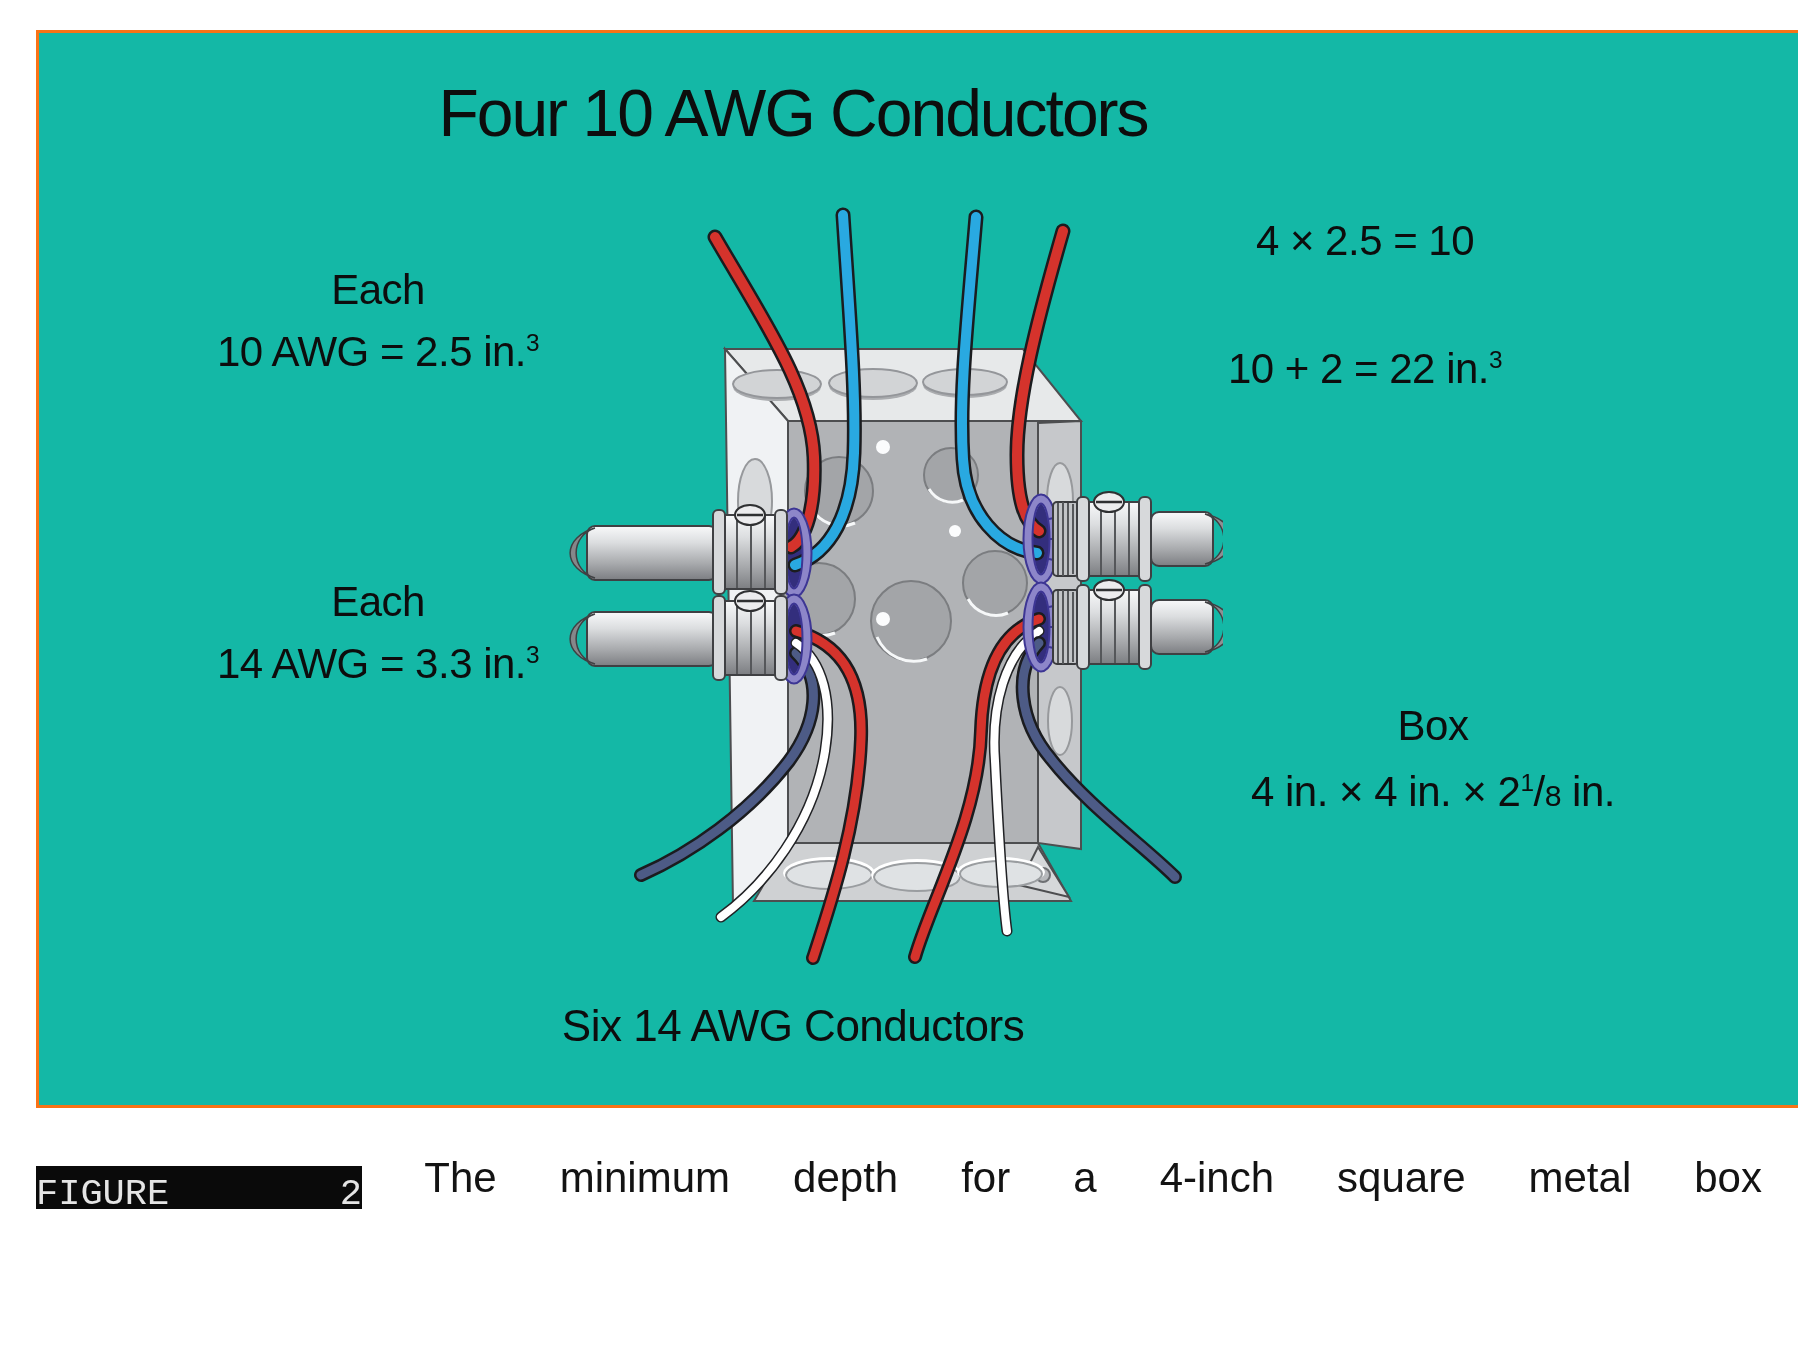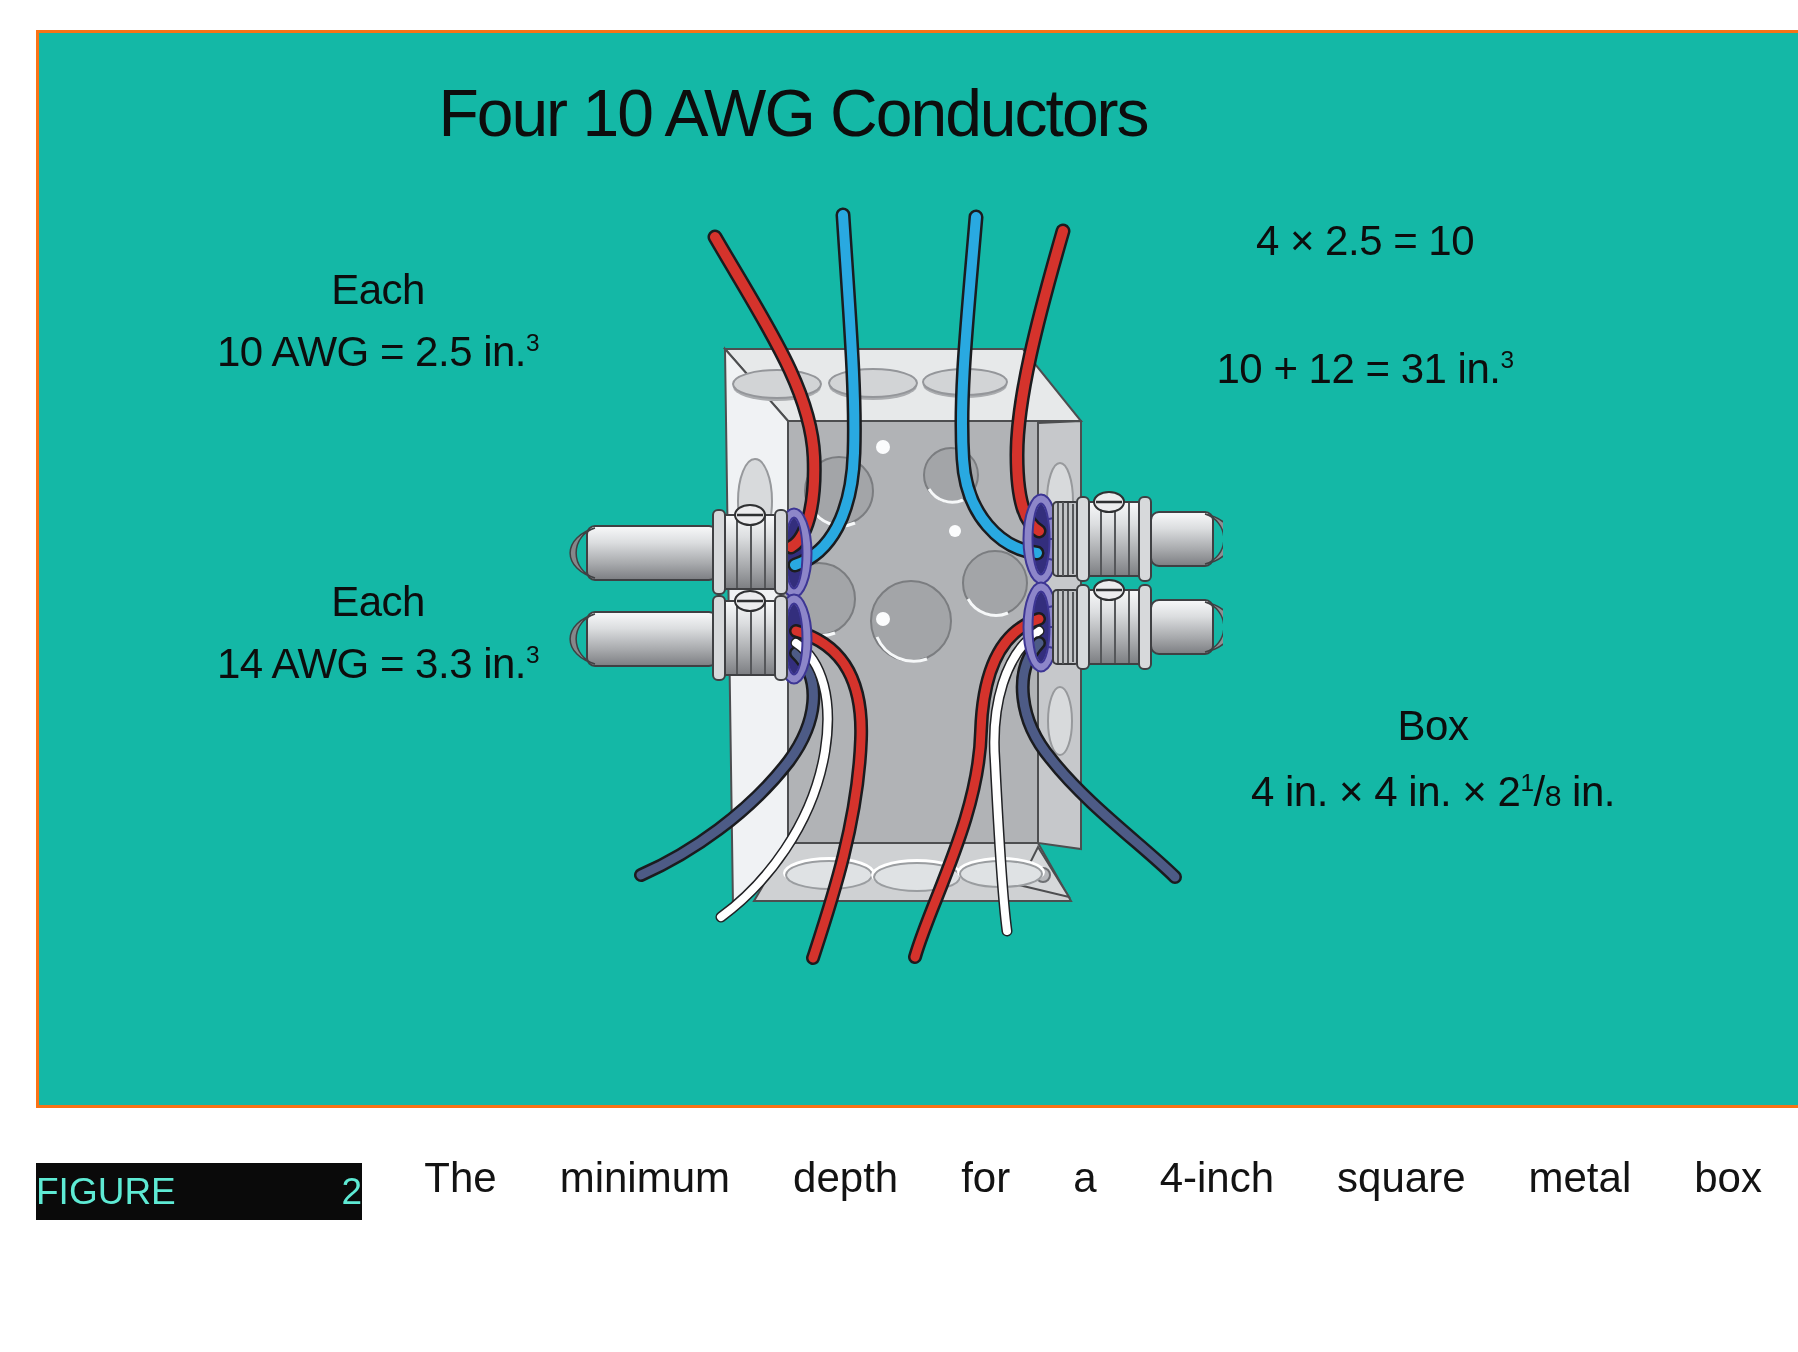--- a/index.html
+++ b/index.html
@@ -13,22 +13,22 @@
   .each14{left:89px;top:538px;width:500px;}
   .calc{left:1026px;top:176px;width:600px;line-height:64px;}
   .boxlbl{left:1094px;top:660px;width:600px;line-height:66px;}
   .bottomlbl{left:404px;top:962px;width:700px;font-size:44px;}
   .sup{font-size:58%;vertical-align:super;line-height:0;}
   .den{font-size:72%;}
   .illus{left:464px;top:168px;width:720px;height:772px;}
   .caption{position:absolute;left:36px;top:1146px;width:1726px;font-size:42px;color:#131313;}
   .cap-line{line-height:63px;}
   .cap-just{text-align:justify;text-align-last:justify;}
-  .badge{display:inline-block;width:326px;height:57px;line-height:57px;background:#0a0a0a;color:#5eead4;
-         text-align:center;font-size:37px;letter-spacing:0px;vertical-align:-12px;}
+  .badge{display:inline-block;width:326px;height:43px;line-height:57px;background:#0a0a0a;color:#e5e5e5;
+         text-align:center;font-size:37px;letter-spacing:0px;vertical-align:-12px;font-family:Liberation Mono, monospace;}
 </style>
 </head>
 <body>
 
 <div class="panel">
 
   <div class="abs title">Four 10 AWG Conductors</div>
 
   <div class="abs lbl each10">
     <span>Each</span><br>
@@ -36,28 +36,29 @@
   </div>
 
   <div class="abs lbl each14">
     <span>Each</span><br>
     <span>14 AWG = 3.3 in.</span><span class="sup">3</span>
   </div>
 
   <div class="abs lbl calc">
     <span>4 × 2.5 = 10</span><br>
     <br>
-    <span>10 + 12 = 31 in.</span><span class="sup">3</span>
+    <span>10 + 2 = 22 in.</span><span class="sup">3</span>
   </div>
 
   <div class="abs lbl boxlbl">
     <span>Box</span><br>
     <span>4 in. × 4 in. × 2</span><span class="sup">1</span><span>/</span><span class="den">8</span><span> in.</span>
   </div>
 
+  <div class="abs lbl bottomlbl">Six 14 AWG Conductors</div>
 
   <svg class="abs illus" viewBox="0 0 720 772">
     <defs>
       <linearGradient id="pipeGrad" x1="0" y1="0" x2="0" y2="1">
         <stop offset="0" stop-color="#f8f9fa"></stop>
           <stop offset="0.3" stop-color="#dcdee0"></stop>
         <stop offset="0.7" stop-color="#a7a9ac"></stop>
           <stop offset="1" stop-color="#7c7e82"></stop>
       </linearGradient>
     </defs>

